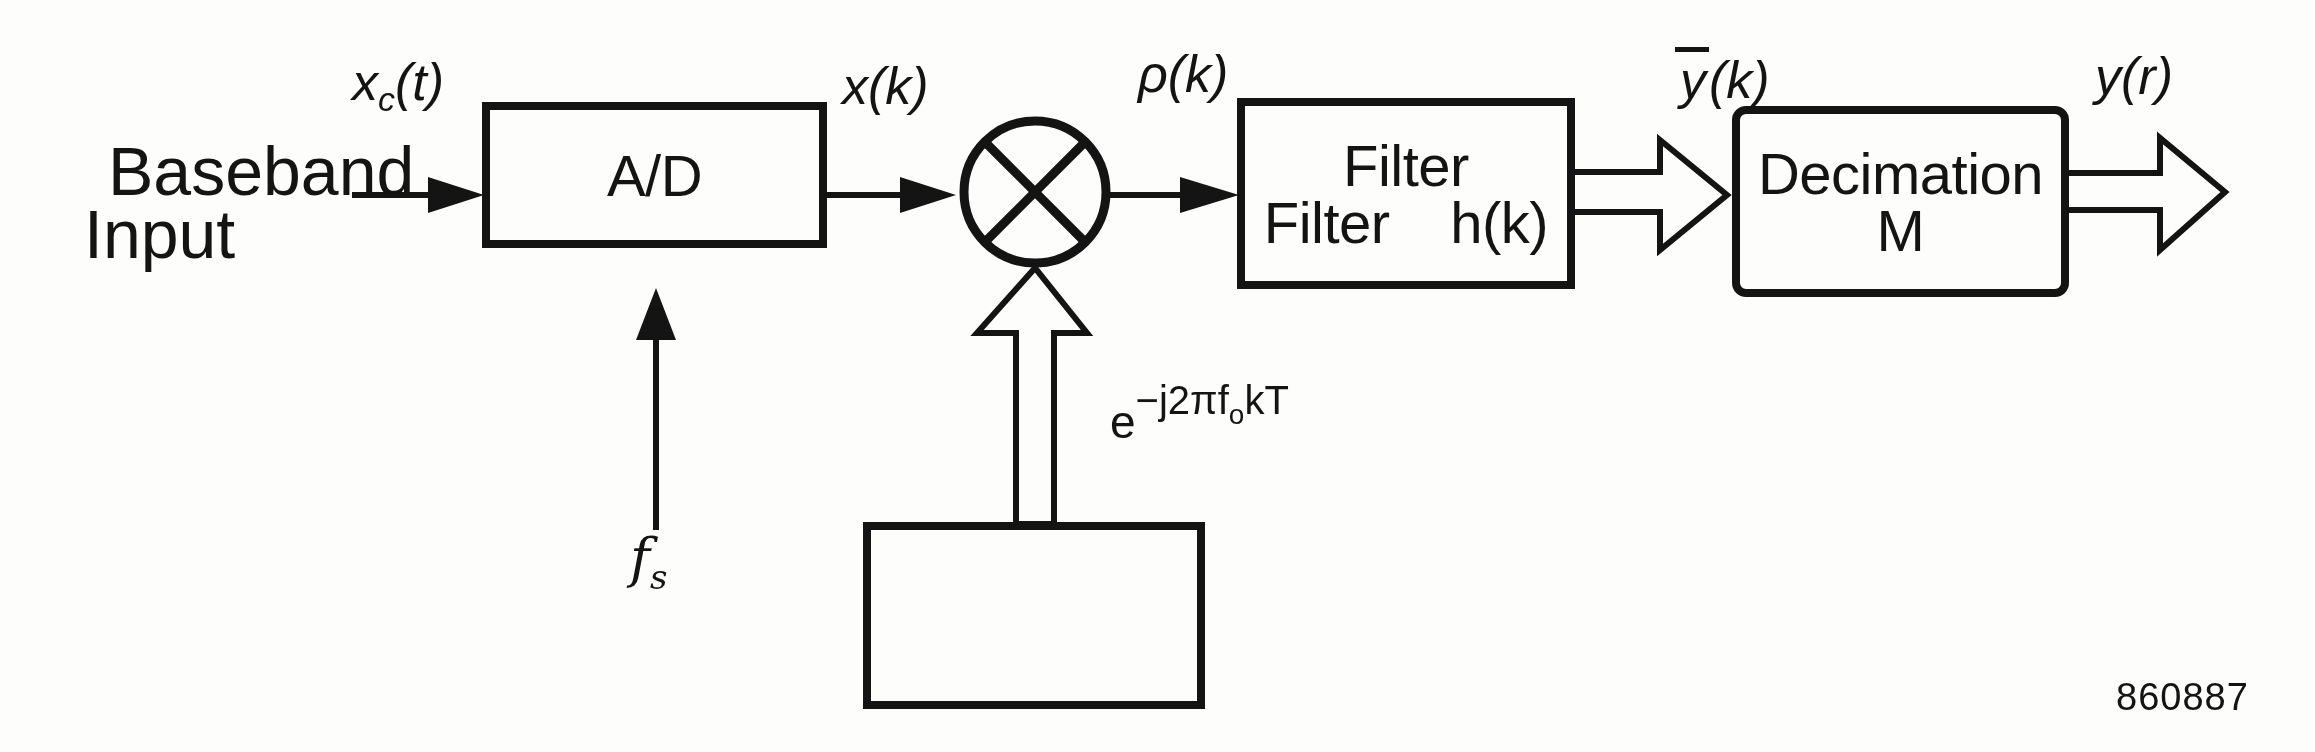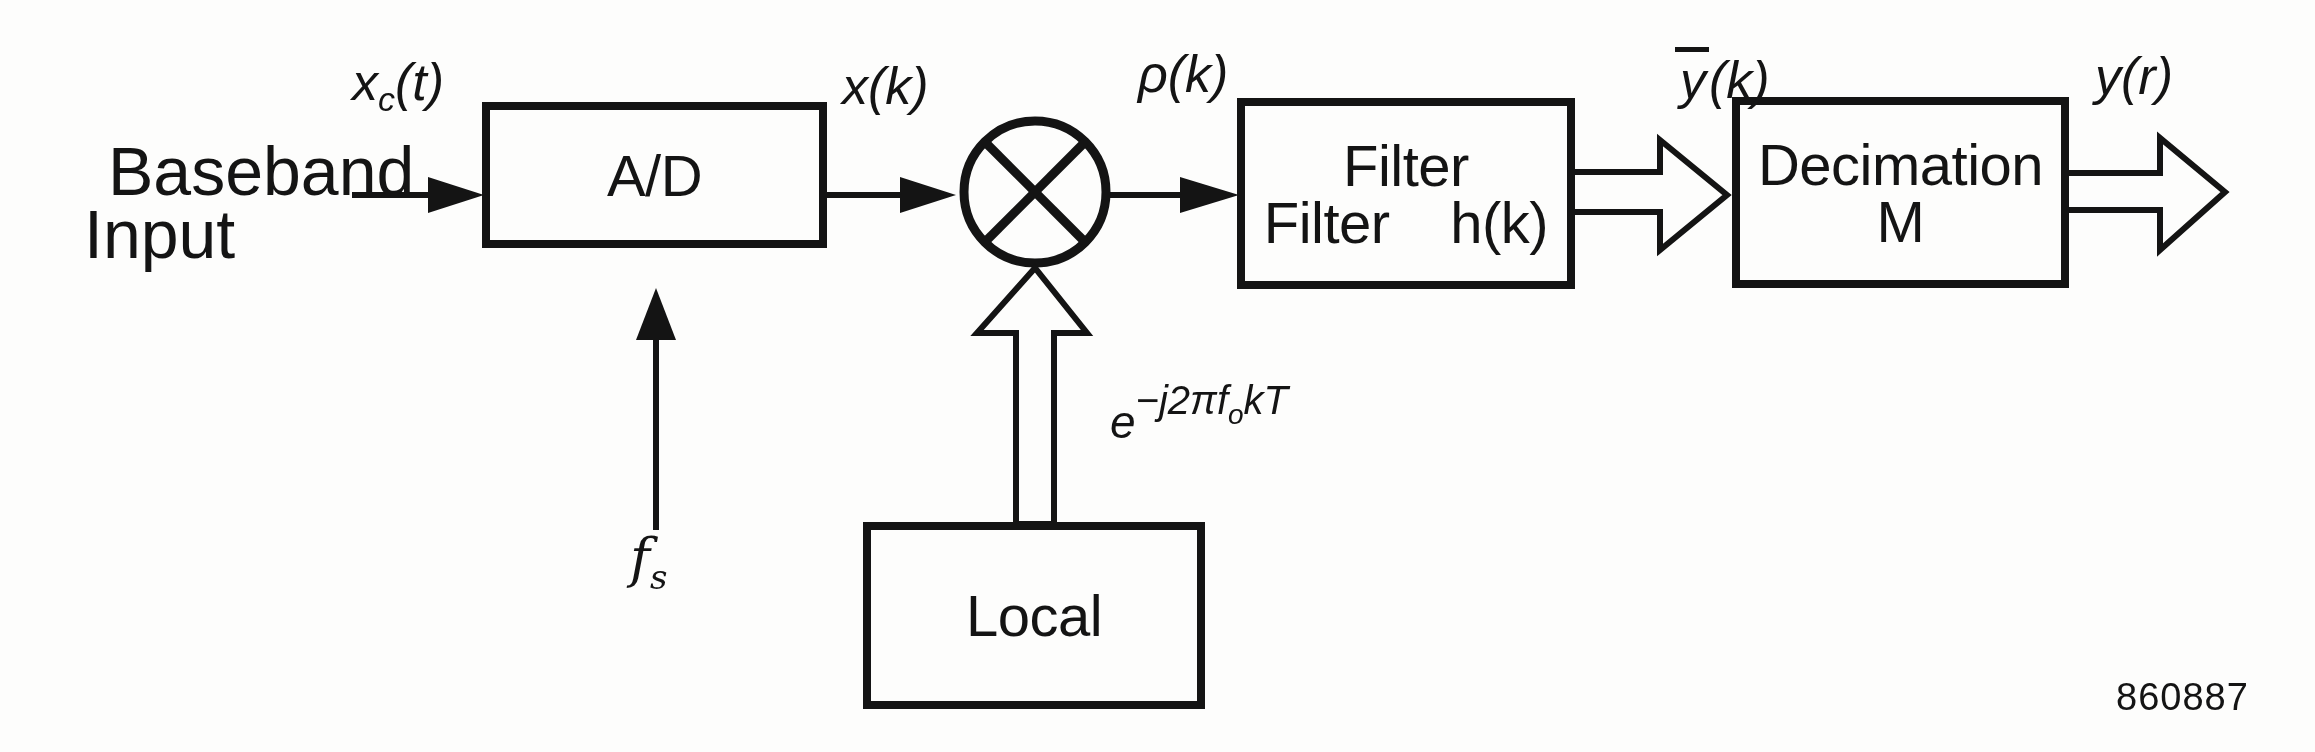--- a/index.html
+++ b/index.html
@@ -14,21 +14,21 @@
     border:8px solid #141414;background:#fdfdfc;
     display:flex;flex-direction:column;align-items:center;justify-content:center;
     text-align:center;
   }
   .blocklabel{font-size:58px;line-height:57px;letter-spacing:-0.5px;white-space:nowrap;}
   .sig{position:absolute;font-style:italic;font-size:52px;line-height:1;white-space:nowrap;}
   .plain{position:absolute;font-size:68px;line-height:1;white-space:nowrap;}
   .sig sub{font-size:34px;line-height:0;}
   .it{margin-left:45px;}
   .ybar{display:inline-block;border-top:5px solid #141414;padding:2px 3px 0 5px;margin-left:-5px;}
-  .exp{position:absolute;font-style:italic;font-size:46px;line-height:1;white-space:nowrap;}
+  .exp{position:absolute;font-size:46px;line-height:1;white-space:nowrap;}
   .exp .sup{font-size:40px;vertical-align:24px;}
   .exp .sup sub{font-size:28px;line-height:0;vertical-align:-10px;}
   .fs{position:absolute;font-family:"DejaVu Serif",serif;font-style:italic;font-size:54px;line-height:1;white-space:nowrap;}
   .fs sub{font-size:34px;line-height:0;}
   .fignum{position:absolute;font-size:38px;line-height:1;letter-spacing:1px;}
 </style>
 </head>
 <body>
 
 <div class="canvas">
@@ -64,27 +64,26 @@
 
   <div class="box" style="left:482px;top:102px;width:345px;height:146px;">
     <div class="blocklabel">A/D</div>
   </div>
 
   <div class="box" style="left:1237px;top:98px;width:338px;height:191px;">
     <div class="blocklabel">Filter</div>
     <div class="blocklabel"><span>Filter </span><span class="it">h(k)</span></div>
   </div>
 
-  <div class="box" style="left:1732px;top:97px;width:337px;height:191px;">
+  <div class="box" style="left:1732px;top:106px;width:337px;height:191px;border-radius:14px;">
     <div class="blocklabel">Decimation</div>
     <div class="blocklabel">M</div>
   </div>
 
   <div class="box" style="left:863px;top:522px;width:342px;height:187px;">
-    <div class="blocklabel">Local</div>
   </div>
 
   <div class="plain" style="left:108px;top:137px;">Baseband</div>
   <div class="plain" style="left:84px;top:200px;">Input</div>
 
   <div class="sig" style="left:352px;top:56px;"><span>x</span><sub>c</sub><span>(t)</span></div>
 
   <div class="sig" style="left:842px;top:60px;">x(k)</div>
 
   <div class="sig" style="left:1138px;top:48px;">ρ(k)</div>

